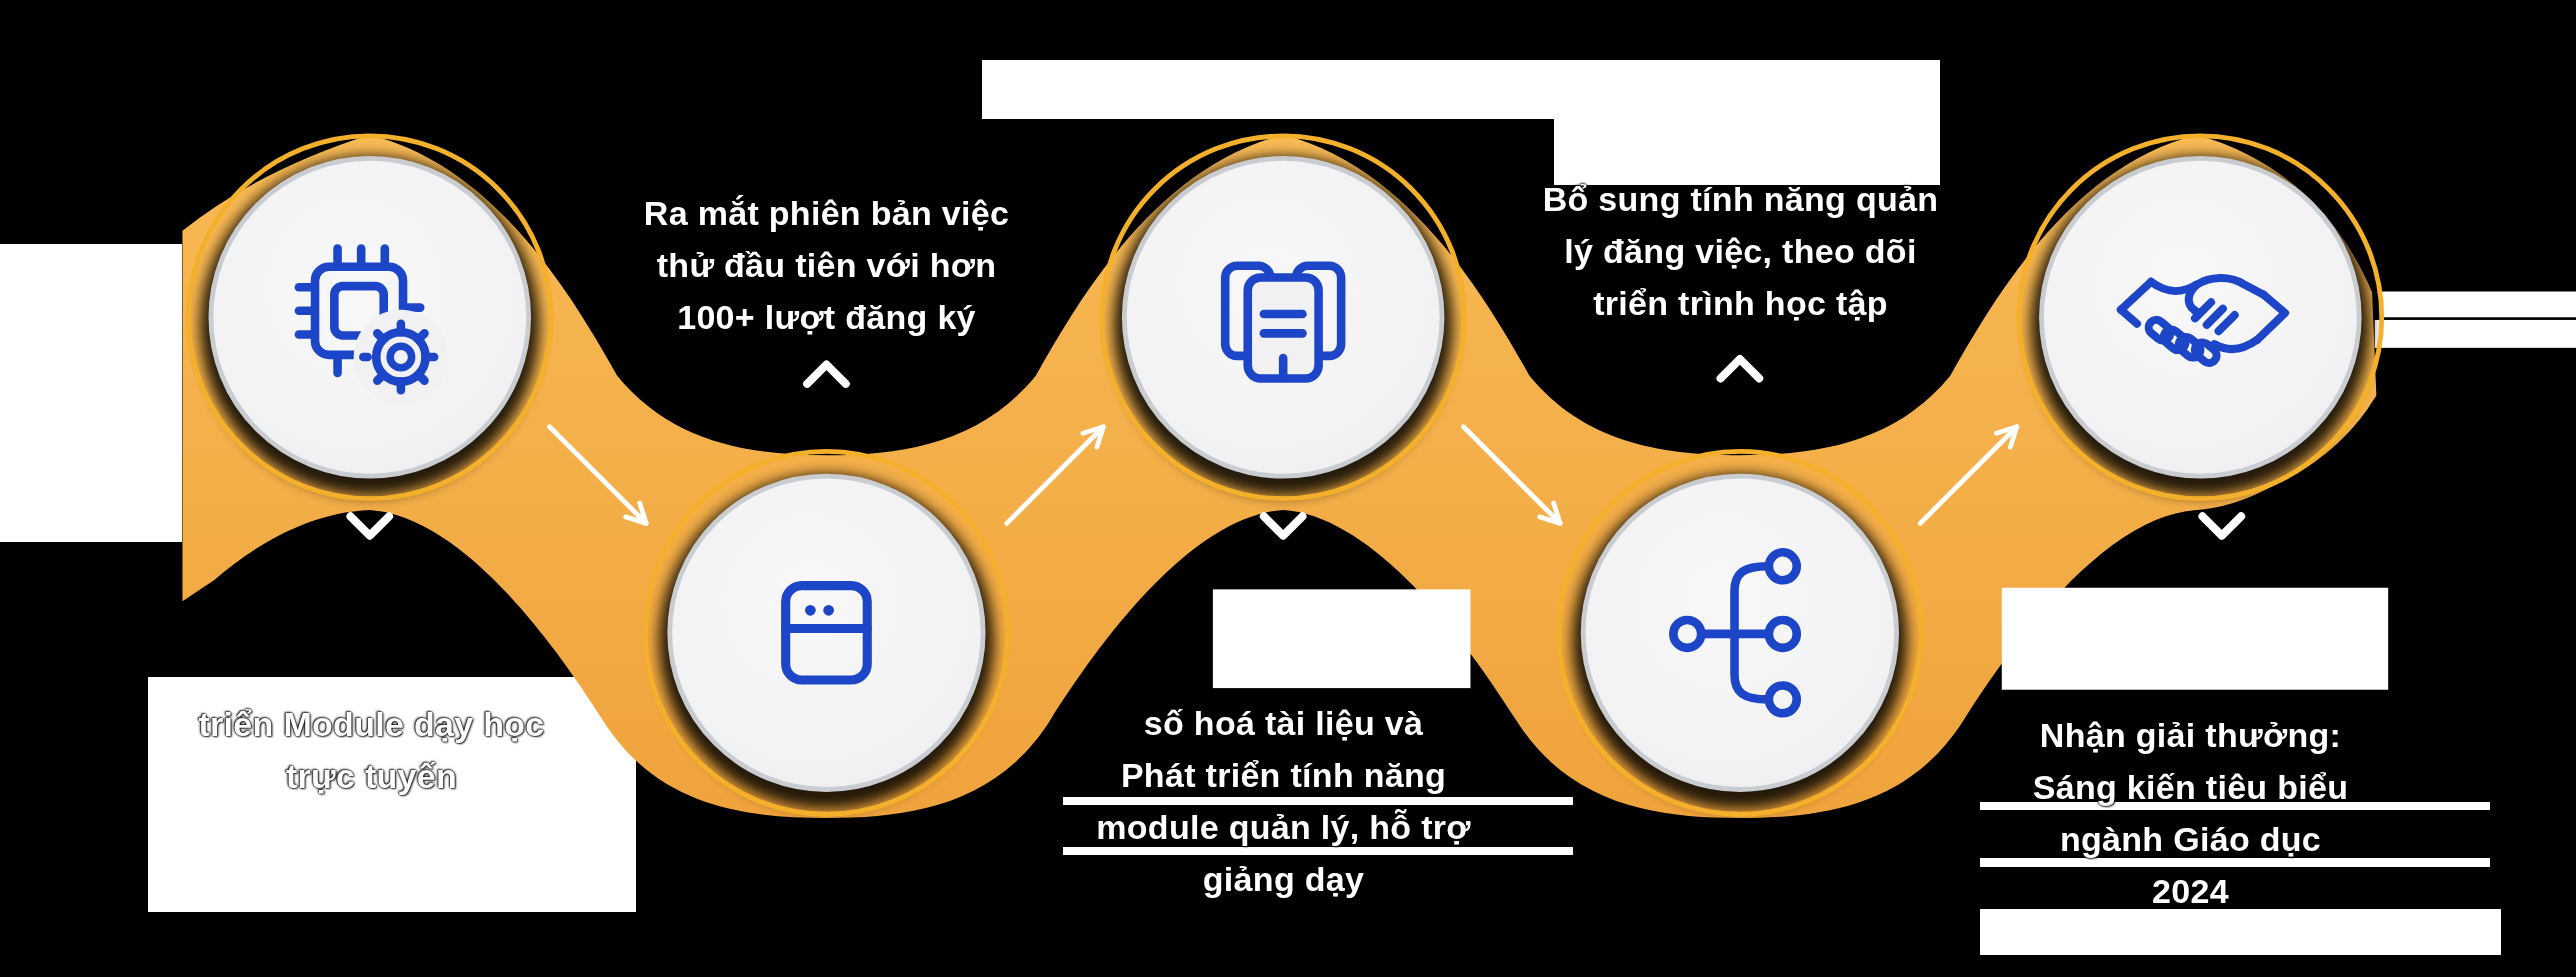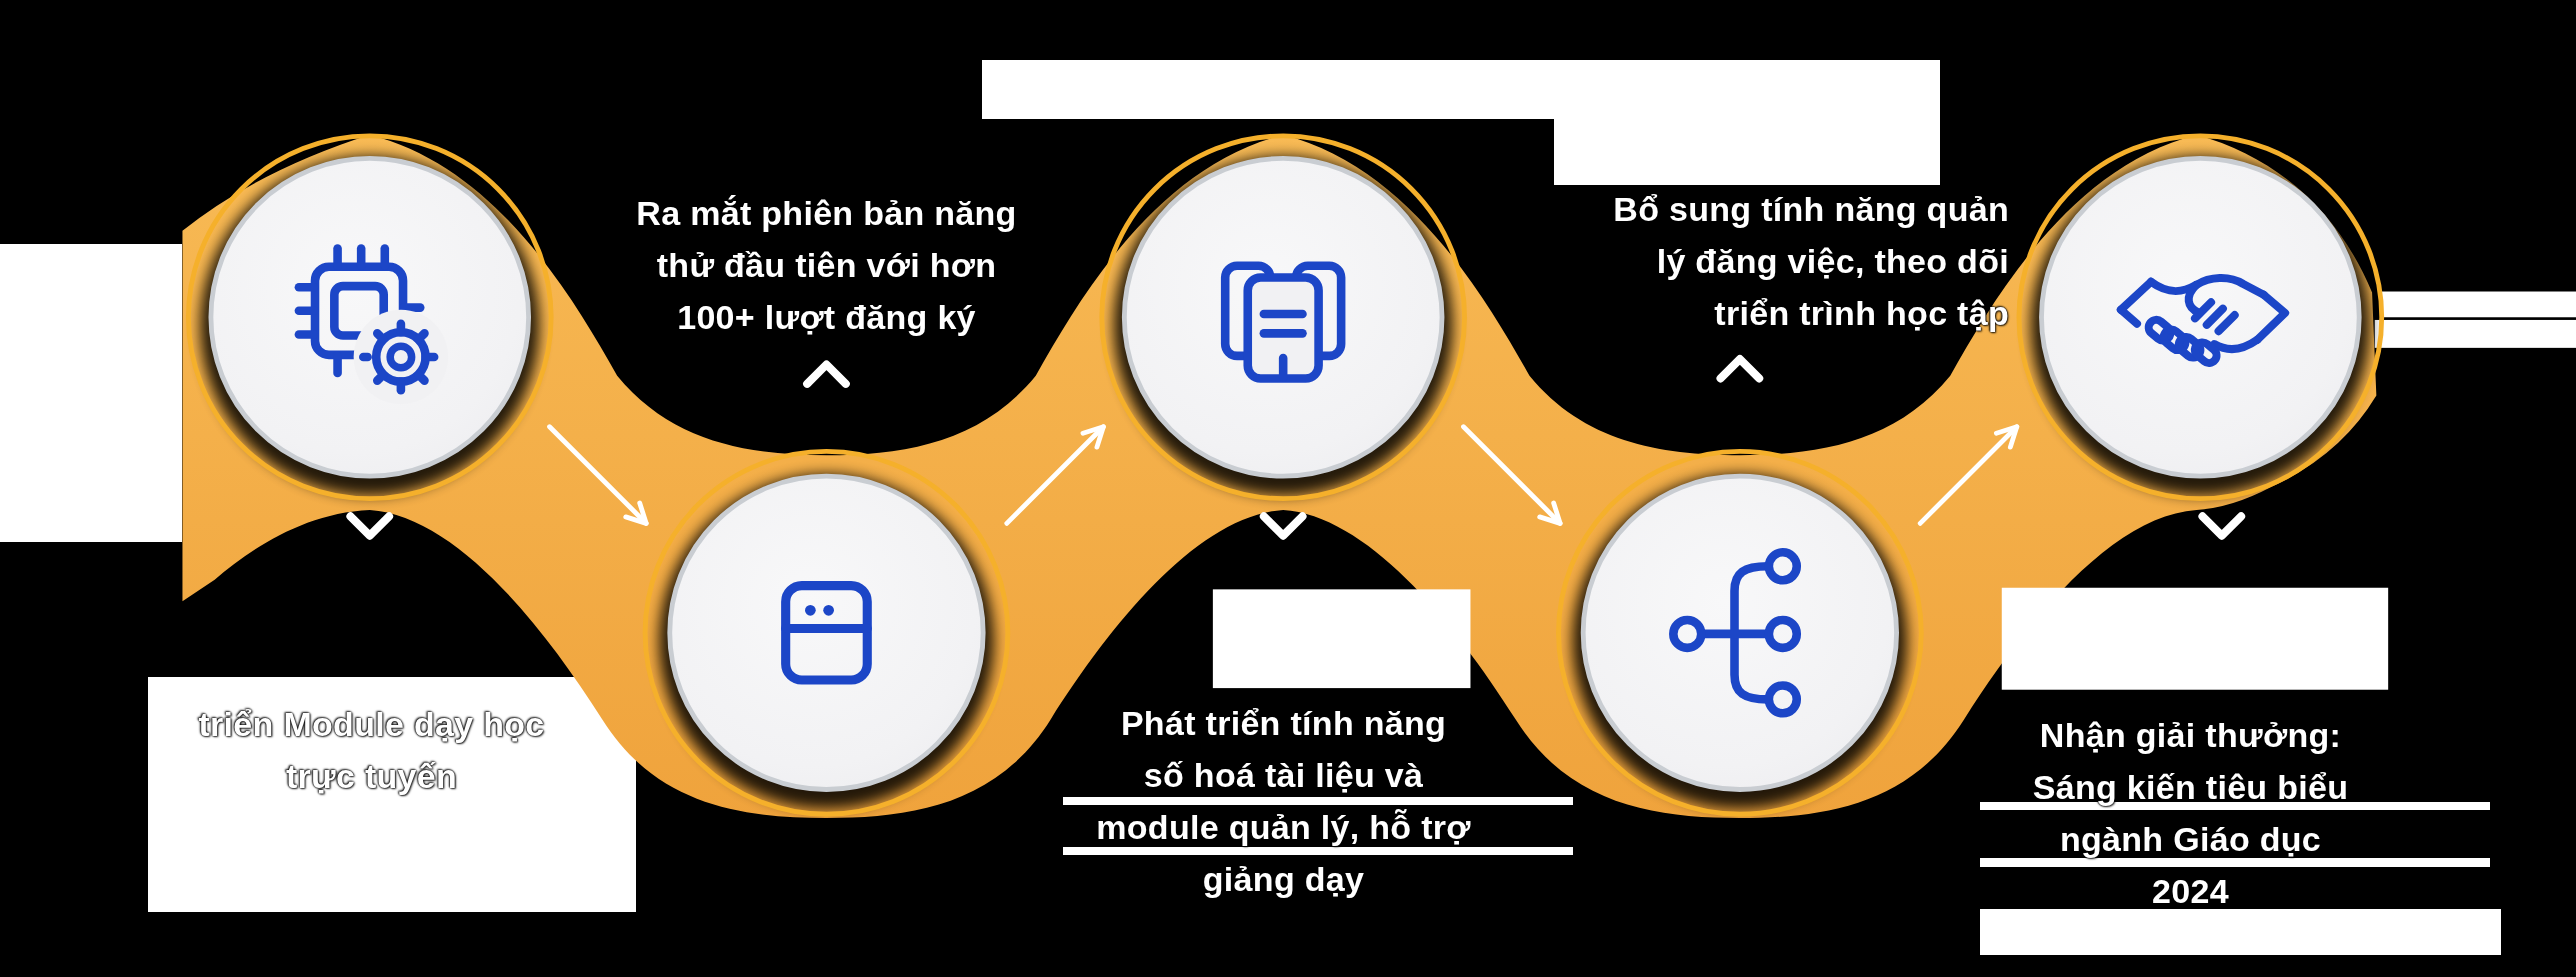--- a/index.html
+++ b/index.html
@@ -197,33 +197,33 @@
       <path d="M4104,962 L4140,998 L4176,962"></path>
     </g>
   </svg>
 
   <div class="caption" style="left:371px;top:698px;">
     <div>triển Module dạy học</div>
     <div>trực tuyến</div>
   </div>
 
   <div class="caption" style="left:826px;top:187px;">
-    <div>Ra mắt phiên bản năng</div>
+    <div>Ra mắt phiên bản việc</div>
     <div>thử đầu tiên với hơn</div>
     <div>100+ lượt đăng ký</div>
   </div>
 
   <div class="caption" style="left:1283px;top:697px;">
+    <div>số hoá tài liệu và</div>
     <div>Phát triển tính năng</div>
-    <div>số hoá tài liệu và</div>
     <div>module quản lý, hỗ trợ</div>
     <div>giảng dạy</div>
   </div>
 
-  <div class="caption" style="left:1740px;top:183px;text-align:right;">
+  <div class="caption" style="left:1740px;top:173px;">
     <div>Bổ sung tính năng quản</div>
     <div>lý đăng việc, theo dõi</div>
     <div>triển trình học tập</div>
   </div>
 
   <div class="caption" style="left:2190px;top:709px;">
     <div>Nhận giải thưởng:</div>
     <div>Sáng kiến tiêu biểu</div>
     <div>ngành Giáo dục</div>
     <div>2024</div>

